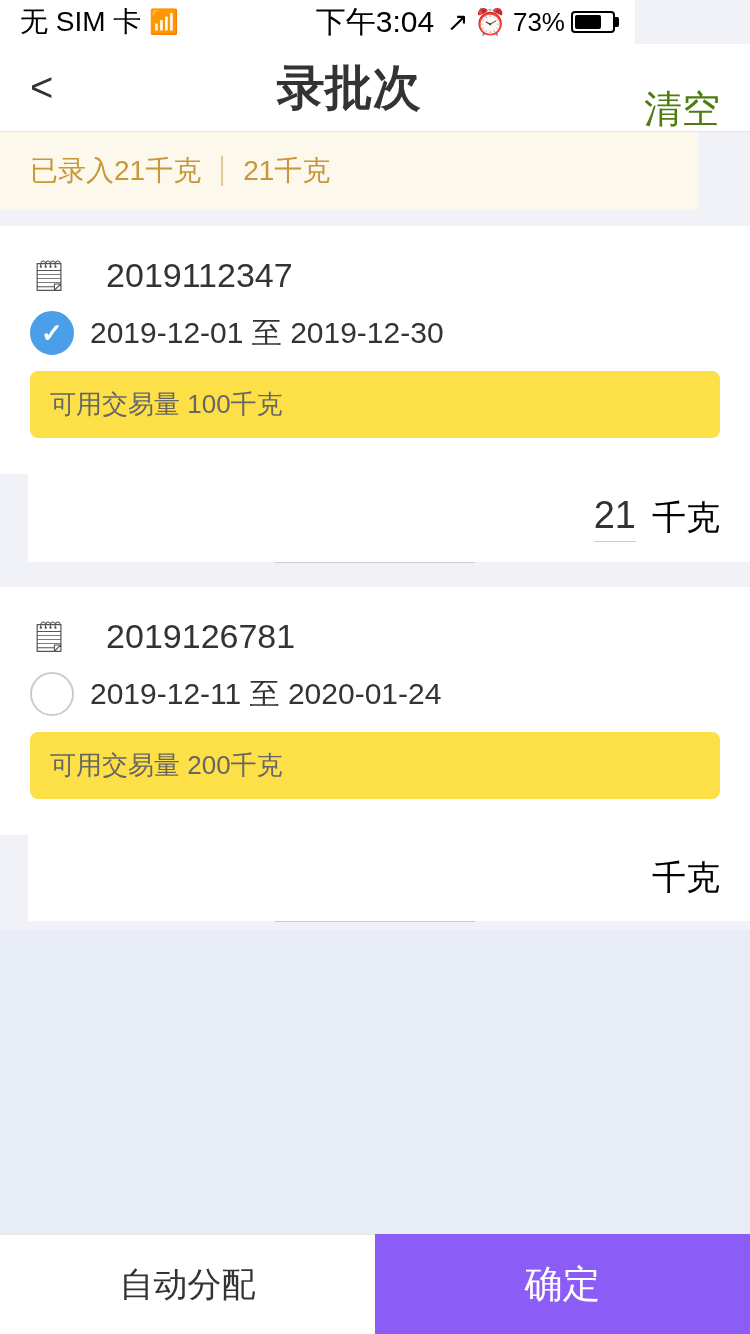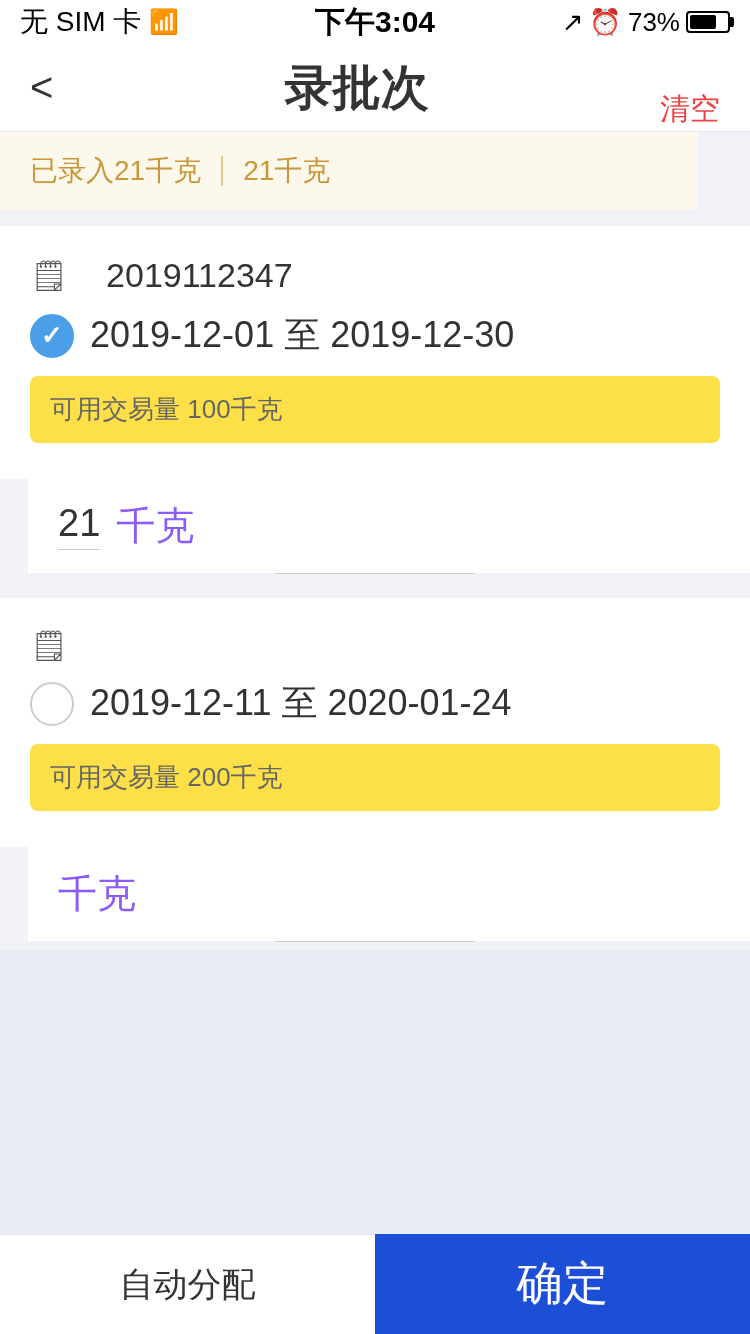--- a/index.html
+++ b/index.html
@@ -7,39 +7,39 @@
     body {
       width: 750px;
       min-height: 1334px;
       font-family: -apple-system, "PingFang SC", "Helvetica Neue", sans-serif;
       background: #f0f2f7;
       overflow-x: hidden;
     }
 
     
     .status-bar {
-      width: 750px;
+      width: 635px;
       height: 44px;
       background: #fff;
       display: flex;
       align-items: center;
       justify-content: space-between;
       padding: 0 20px;
       font-size: 28px;
     }
     .status-left {
       display: flex;
       align-items: center;
       gap: 8px;
       font-size: 28px;
       color: #000;
     }
     .status-center {
       font-size: 30px;
-      font-weight: 700;
+      font-weight: 400;
       color: #000;
       position: absolute;
       left: 50%;
       transform: translateX(-50%);
     }
     .status-right {
       display: flex;
       align-items: center;
       gap: 6px;
       font-size: 26px;
@@ -89,22 +89,22 @@
       font-size: 40px;
       color: #333;
       cursor: pointer;
     }
     .nav-title {
       font-size: 48px;
       font-weight: 600;
       color: #333;
     }
     .nav-clear {
-      font-size: 30px;
-      color: #ef4444;
+      font-size: 38px;
+      color: #4d7c0f;
       cursor: pointer;
       margin-top: 44px;
     }
 
     
     .info-banner {
       width: 698px;
       background: #fdf8ec;
       padding: 20px 30px;
       display: flex;
@@ -165,38 +165,39 @@
       background: #4a9fe8;
       border-color: #4a9fe8;
     }
     .radio-circle.checked::after {
       content: '✓';
       color: #fff;
       font-size: 26px;
       font-weight: bold;
     }
     .card-date {
-      font-size: 36px;
+      font-size: 30px;
       color: #333;
     }
     .availability-box {
       background: #fde047;
       border-radius: 8px;
       padding: 16px 20px;
       margin: 0 0 16px 0;
     }
     .availability-text {
       font-size: 26px;
       color: #666;
     }
 
     
     .quantity-row {
       display: flex;
       align-items: center;
+      justify-content: flex-end;
       padding: 20px 30px;
       background: #fff;
       gap: 10px;
       margin-left: 28px;
     }
     .quantity-input-wrapper {
       display: flex;
       align-items: center;
       gap: 16px;
     }
@@ -205,22 +206,22 @@
       color: #333;
       font-weight: 500;
       text-align: right;
       min-width: 80px;
     }
     .quantity-underline {
       border-bottom: 1.5px solid #ccc;
       padding-bottom: 4px;
     }
     .quantity-unit {
-      font-size: 39px;
-      color: #8b5cf6;
+      font-size: 34px;
+      color: #000000;
     }
 
     
     .input-placeholder-text {
       font-size: 30px;
       color: #bbb;
     }
 
     
     .second-card {
@@ -248,23 +249,23 @@
       flex: 1;
       background: #fff;
       border: none;
       font-size: 34px;
       color: #333;
       cursor: pointer;
       border-top: 1px solid #e5e5e5;
     }
     .btn-confirm {
       flex: 1;
-      background: #1d4ed8;
+      background: #8b5cf6;
       border: none;
-      font-size: 46px;
+      font-size: 38px;
       color: #fff;
       cursor: pointer;
     }
 
     .separator-line {
       width: 200px;
       height: 1px;
       background: #ccc;
       margin: 0 auto 8px auto;
     }
@@ -330,20 +331,21 @@
       <span class="quantity-unit">千克</span>
     </div>
   </div>
   <div class="separator-line"></div>
 
   <div style="height:16px;background:#f0f2f7;"></div>
 
   <div class="second-card">
     <div class="card-header">
       <span class="card-icon">🗒</span>
+      <span class="card-id">2019126781</span>
     </div>
     <div class="card-row">
       <div class="radio-circle"></div>
       <span class="card-date">2019-12-11 至 2020-01-24</span>
     </div>
     <div class="availability-box">
       <span class="availability-text">可用交易量 200千克</span>
     </div>
   </div>
 

